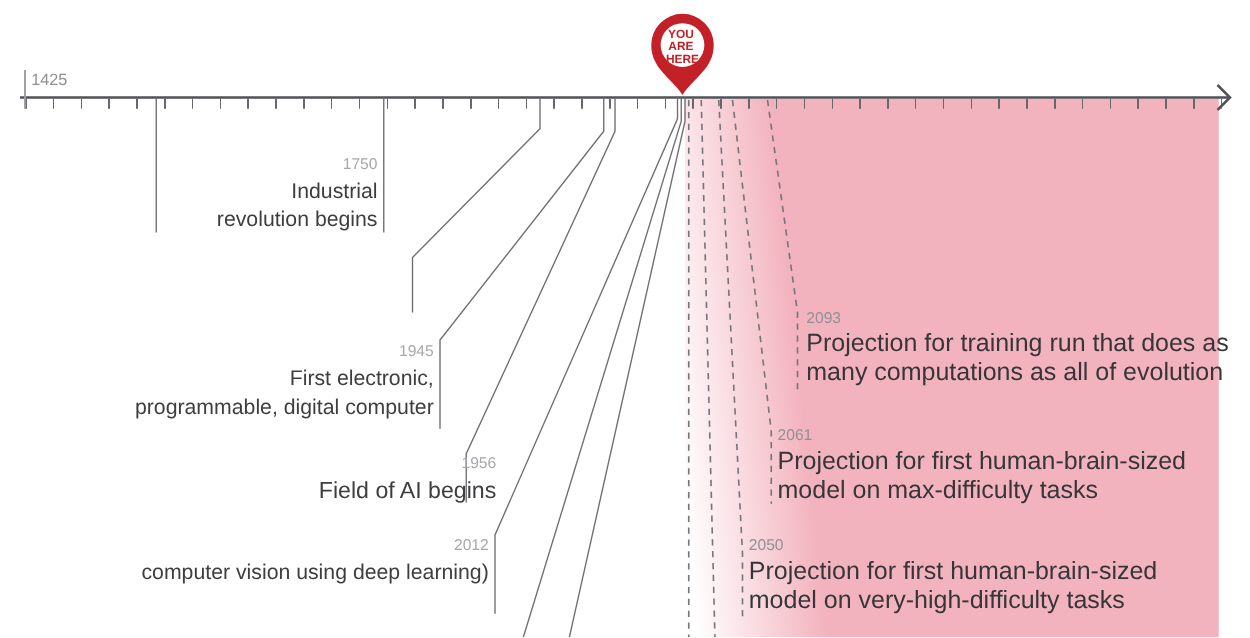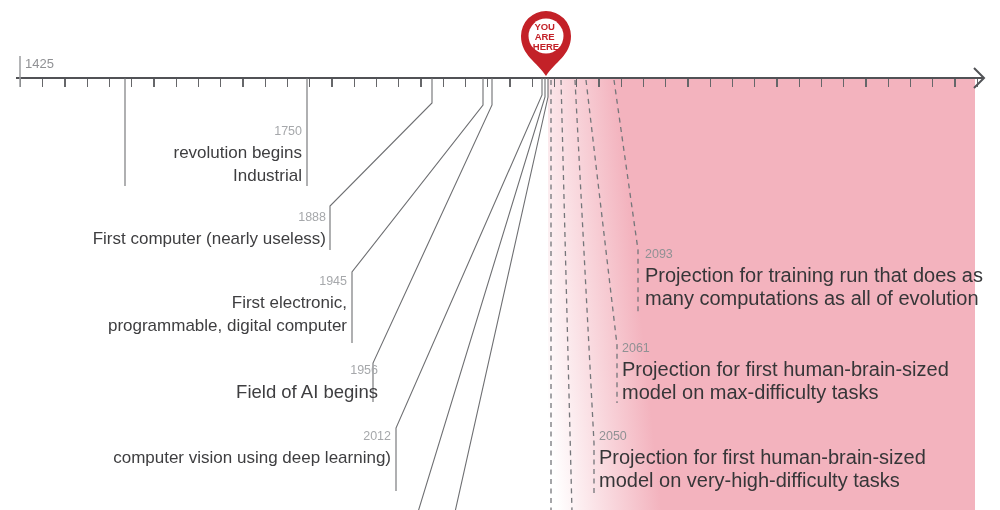--- a/index.html
+++ b/index.html
@@ -68,36 +68,32 @@
     </g>
   </svg>
 
   <div class="label-block la" style="left:25px;top:56px;">
     <div class="year" style="font-size:13px;">1425</div>
   </div>
 
 
   <div class="label-block ra" style="right:698px;top:124px;">
     <div class="year">1750</div>
+    <div class="evline">Industrial</div>
     <div class="evline">revolution begins</div>
-    <div class="evline">Industrial</div>
   </div>
 
-  <div class="label-block ra" style="right:674px;top:210px;">
-    <div class="year">1888</div>
-    <div class="evline">First computer (nearly useless)</div>
-  </div>
 
   <div class="label-block ra" style="right:653px;top:274px;">
     <div class="year">1945</div>
     <div class="evline">First electronic,</div>
     <div class="evline">programmable, digital computer</div>
   </div>
 
-  <div class="label-block ra" style="right:622px;top:363px;">
+  <div class="label-block ra" style="right:603px;top:363px;">
     <div class="year">1956</div>
     <div class="evline-big">Field of AI begins</div>
   </div>
 
   <div class="label-block ra" style="right:609px;top:429px;">
     <div class="year">2012</div>
     <div class="evline">computer vision using deep learning)</div>
   </div>
 
   <div class="label-block la" style="left:599px;top:429px;">

